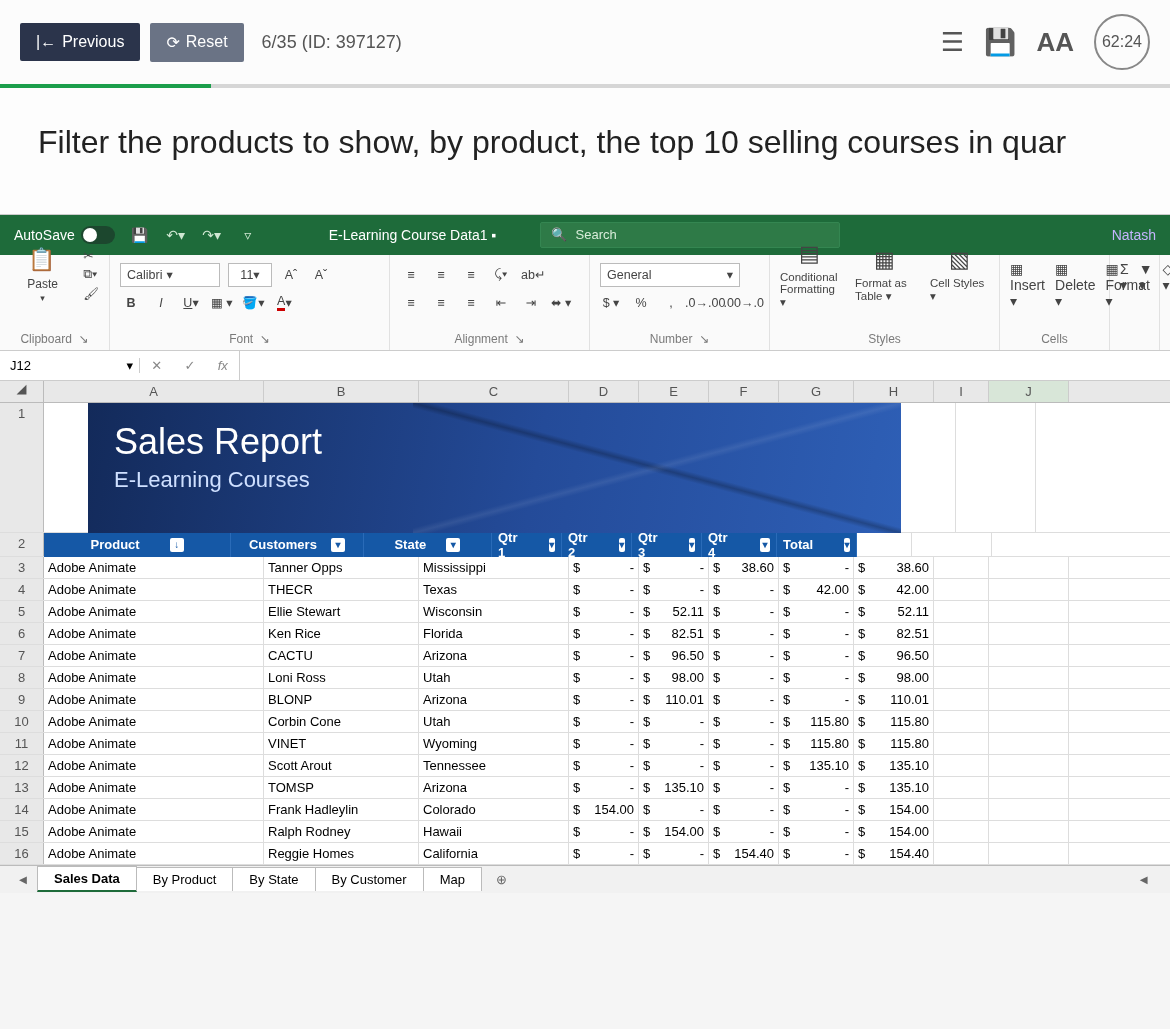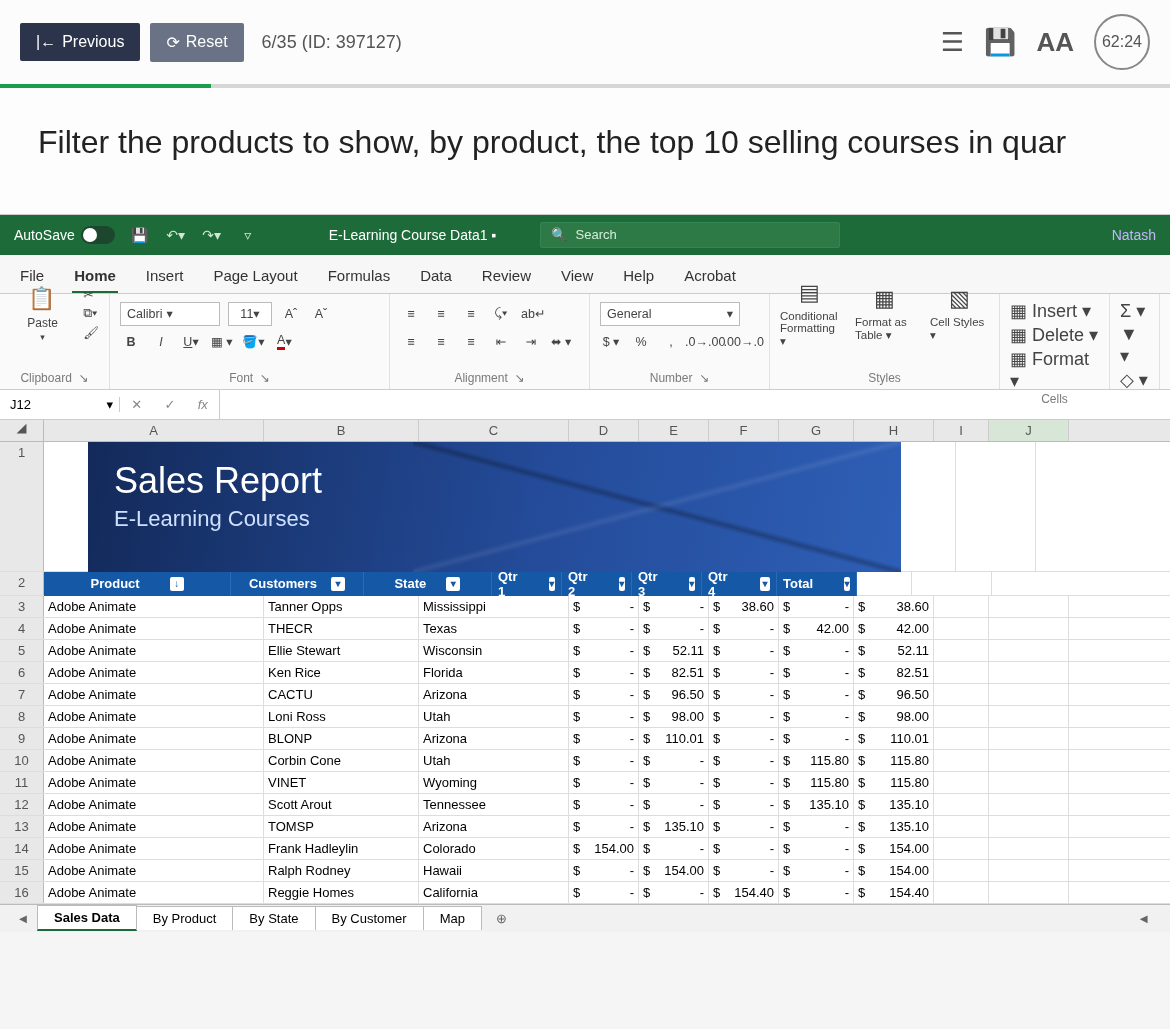--- a/index.html
+++ b/index.html
@@ -34,24 +34,24 @@
   .ribbon { display:flex; align-items:stretch; background:#fafafa; border-bottom:1px solid #ccc; font-size:12.5px; color:#444; height: 96px; }
   .rgroup { border-right:1px solid #e1e1e1; padding: 6px 10px 4px 10px; display:flex; flex-direction:column; justify-content:space-between; }
   .rgroup .label { text-align:center; color:#7a7a7a; margin-top:auto; font-size:12px; }
   .rrow { display:flex; align-items:center; gap:8px; height:28px; }
   .rbtn { display:inline-flex; align-items:center; justify-content:center; min-width:22px; height:22px; border:1px solid transparent; }
   .fontbox { border:1px solid #bbb; background:#fff; height:24px; padding:0 6px; display:inline-flex; align-items:center; gap:4px; min-width:100px; }
   .sizebox { border:1px solid #bbb; background:#fff; height:24px; width:44px; text-align:center; display:inline-flex; align-items:center; justify-content:center; }
   .numfmt { border:1px solid #bbb; background:#fff; height:24px; width:140px; padding:0 6px; display:inline-flex; align-items:center; justify-content:space-between;text-align:center; }
   .bigbtn { display:flex; flex-direction:column; align-items:center; gap:2px; font-size:12px; width:72px; }
   .bigbtn .ic { font-size:22px; height:28px; }
-  .celllinks { display:flex; flex-direction:column; gap:2px; font-size:18px; }
+  .celllinks { display:flex; flex-direction:row; gap:10px; font-size:14px; }
 
   .fxbar { display:flex; align-items:center; border-bottom:1px solid #ccc; height:30px; font-size:13px; background:#fff; }
-  .namebox { width:120px; border-right:1px solid #ccc; padding-left:10px; display:flex; align-items:center; justify-content:space-between; padding-right:6px; }
+  .namebox { width:140px; border-right:1px solid #ccc; padding-left:10px; display:flex; align-items:center; justify-content:space-between; padding-right:6px; }
   .fxcontrols { width:100px; display:flex; justify-content:space-around; align-items:center; color:#888; border-right:1px solid #ccc; height:100%; }
   .fxinput { flex:1; padding-left:8px; }
 
   .colhdrs { display:flex; background:#e8e8e8; border-bottom:1px solid #bbb; font-size:13px; color:#555; height:22px; }
   .corner { width:44px; border-right:1px solid #bbb; text-align:center; }
   .ch { border-right:1px solid #ccc; text-align:center; line-height:22px; }
   .cA{width:220px}.cB{width:155px}.cC{width:150px}.cD{width:70px}.cE{width:70px}.cF{width:70px}.cG{width:75px}.cH{width:80px}.cI{width:55px}.cJ{width:80px}
   .rowhdr { width:44px; min-width:44px; border-right:1px solid #bbb; background:#e8e8e8; text-align:center; font-size:13px; color:#555; line-height:22px; }
   .gridrow { display:flex; height:22px; border-bottom:1px solid #ddd; font-size:13px; }
   .cell { border-right:1px solid #ddd; padding:0 4px; line-height:21px; overflow:hidden; white-space:nowrap; }
@@ -113,32 +113,20 @@
   <span class="tb-icon">↷▾</span>
   <span class="tb-icon">▿</span>
   <span class="filename">E-Learning Course Data1 ▪</span>
   <div class="searchbox">
     <span>🔍</span>
     <span>Search</span>
   </div>
   <span class="user">Natash</span>
 </div>
 
-<div class="tabs">
-  <div>File</div>
-  <div class="active">Home</div>
-  <div>Insert</div>
-  <div>Page Layout</div>
-  <div>Formulas</div>
-  <div>Data</div>
-  <div>Review</div>
-  <div>View</div>
-  <div>Help</div>
-  <div>Acrobat</div>
-</div>
 
 <div class="ribbon">
   <div class="rgroup" style="width:110px">
     <div class="rrow">
       <div class="bigbtn">
             <span class="ic">📋</span>
             <span>Paste</span>
             <span style="font-size:9px">▾</span>
           </div>
       <div style="display:flex;flex-direction:column;gap:4px;">

